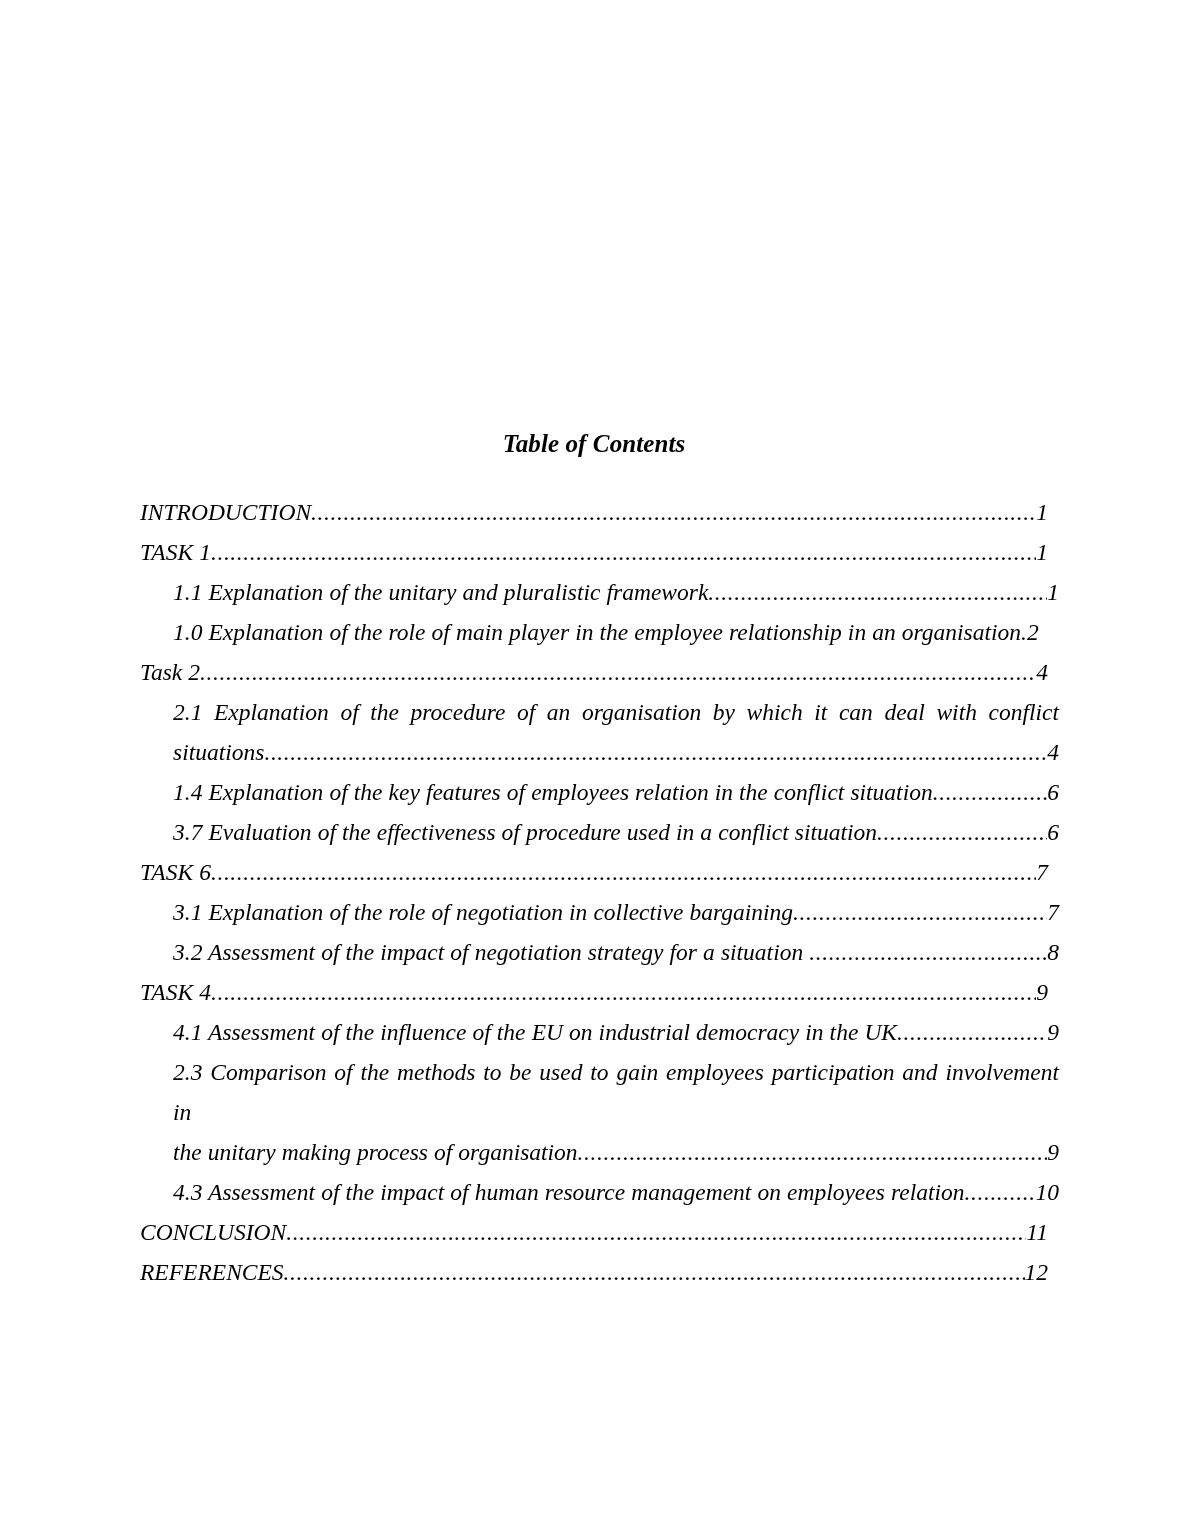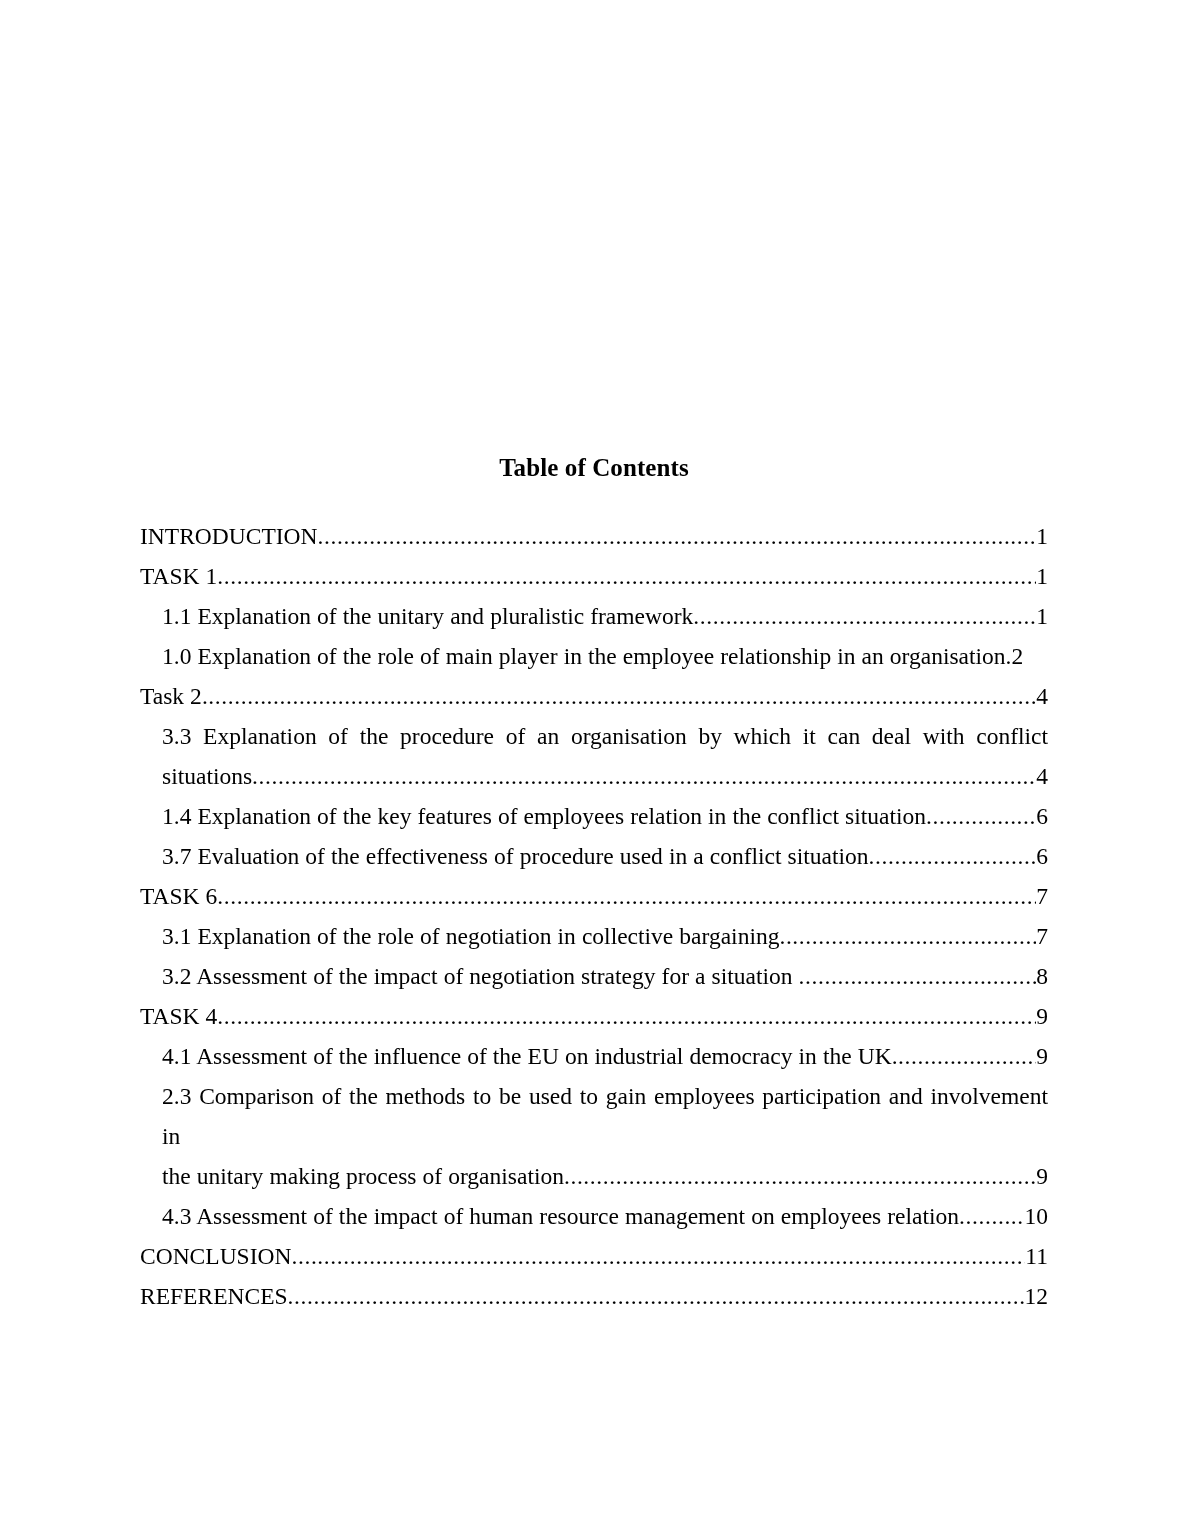--- a/index.html
+++ b/index.html
@@ -13,22 +13,23 @@
     height: 1540px;
     background: #ffffff;
     margin: 0 auto;
     overflow: hidden;
     font-family: "Liberation Serif", "DejaVu Serif", serif;
     color: #000000;
   }
   .toc-block {
     position: absolute;
     left: 140px;
-    top: 448px;
+    top: 424px;
     width: 908px;
+    font-style: italic;
   }
   .toc-title {
     text-align: center;
     font-size: 25px;
     font-weight: bold;
     line-height: 40px;
     margin: 0 0 28px 0;
     letter-spacing: 0.1px;
   }
   .toc-entry {
@@ -39,21 +40,21 @@
     text-align: justify;
     text-justify: inter-word;
     white-space: normal;
     word-spacing: 0.2px;
   }
   .toc-entry.level-1 {
     margin-left: 0;
     width: 908px;
   }
   .toc-entry.level-2 {
-    margin-left: 22px;
+    margin-left: 33px;
     width: 886px;
   }
   
   .row {
     display: flex;
     align-items: center;
     width: 100%;
   }
   .row .label {
     flex: 0 1 auto;
@@ -120,21 +121,21 @@
           <div class="wrap-first no-stretch"><span>1.0 Explanation of the role of main player in the employee relationship in an organisation</span><span>.</span><span>2</span></div>
         </div>
         <div class="toc-entry level-1">
           <div class="row">
             <span class="label">Task 2</span>
             <span class="leader">...........................................................................................................................................................................................................................</span>
             <span class="pageno">4</span>
           </div>
         </div>
         <div class="toc-entry level-2">
-          <div class="wrap-first">3.3 Explanation of the procedure of an organisation by which it can deal with conflict</div>
+          <div class="wrap-first">2.1 Explanation of the procedure of an organisation by which it can deal with conflict</div>
           <div class="row">
             <span class="label">situations</span>
             <span class="leader">...........................................................................................................................................................................................................................</span>
             <span class="pageno">4</span>
           </div>
         </div>
         <div class="toc-entry level-2">
           <div class="row">
             <span class="label">1.4 Explanation of the key features of employees relation in the conflict situation</span>
             <span class="leader">...........................................................................................................................................................................................................................</span>

